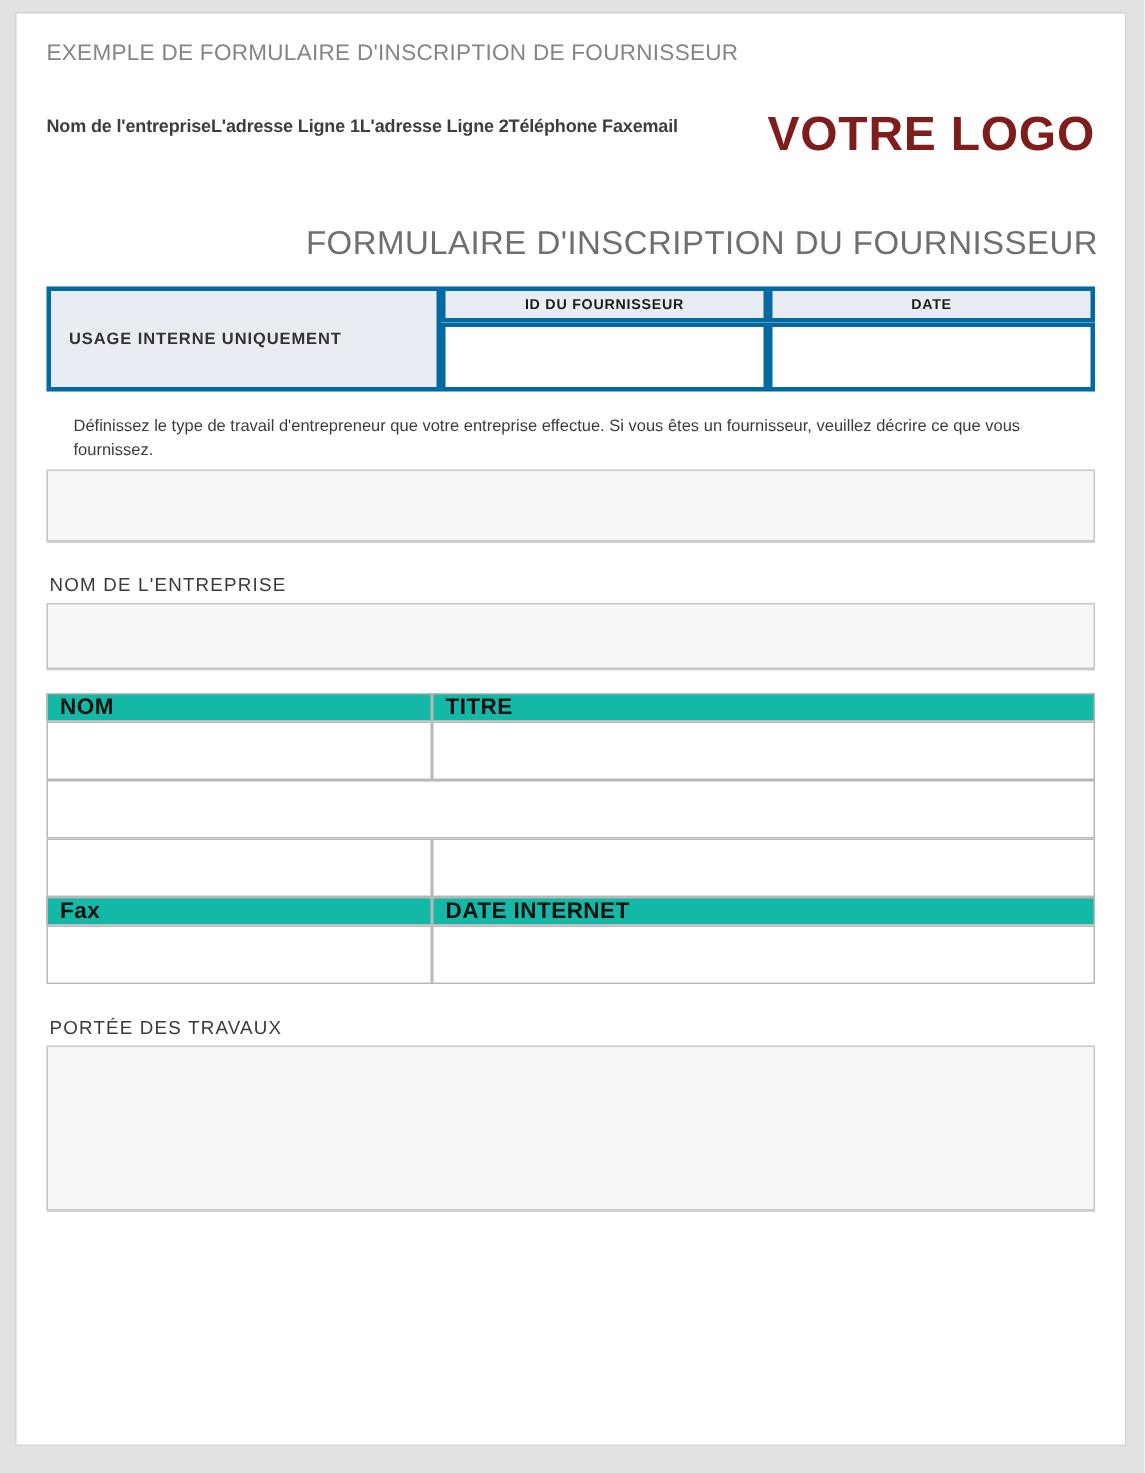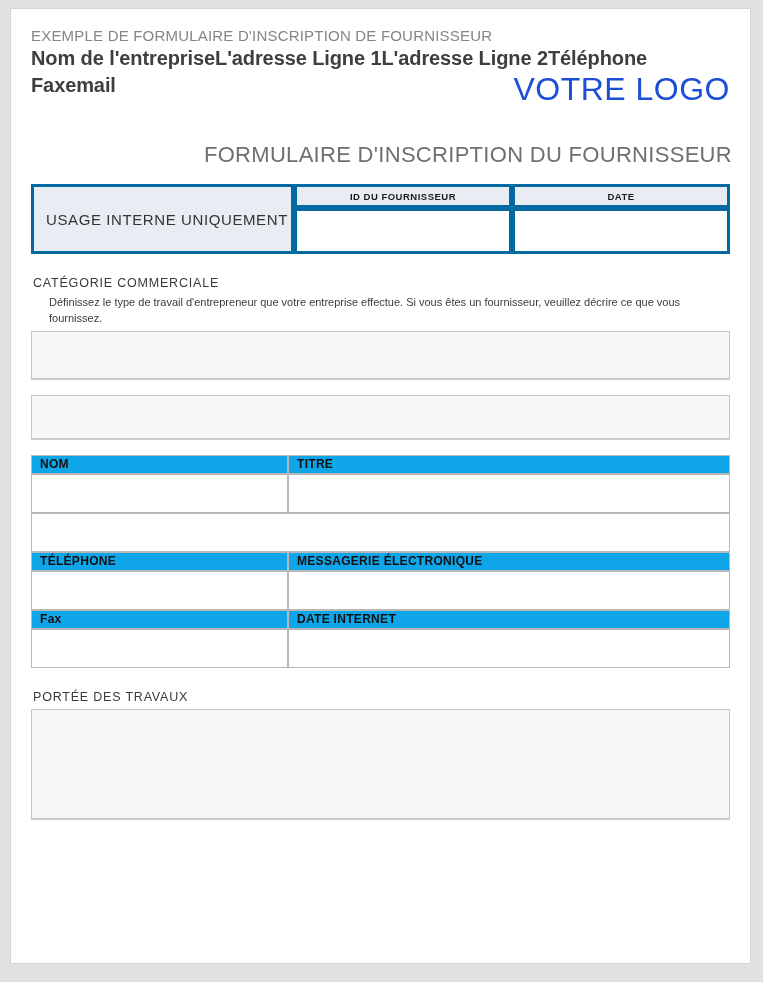--- a/index.html
+++ b/index.html
@@ -34,43 +34,43 @@
   .doc-title {
     font-size: 15px;
     font-weight: normal;
     color: #858585;
     letter-spacing: 0.2px;
     line-height: 1.15;
     margin: 0;
     white-space: nowrap;
   }
   .company-block {
-    margin-top: 1px;
-    font-size: 20px;
+    margin-top: 33px;
+    font-size: 12px;
     font-weight: bold;
     color: #3e3e3e;
     line-height: 1.32;
     max-width: 640px;
     letter-spacing: -0.1px;
   }
   .logo-watermark {
     position: absolute;
     right: 20px;
     top: 62px;
     font-size: 32px;
-    font-weight: normal;
-    color: #1d4ed8;
+    font-weight: bold;
+    color: #7f1d1d;
     letter-spacing: 0.5px;
     pointer-events: none;
     white-space: nowrap;
   }
 
   
   .form-title {
-    margin: 44px 18px 0 0;
+    margin: 56px 18px 0 0;
     text-align: right;
     font-size: 22px;
     color: #6f6f6f;
     font-weight: normal;
     letter-spacing: 0.3px;
     white-space: nowrap;
   }
 
   
   .content {
@@ -87,24 +87,25 @@
   }
   .internal-table td {
     border: 3px solid #0369a1;
     padding: 0;
     vertical-align: middle;
   }
   .iu-label {
     width: 245px;
     background: #e9edf3;
     height: 62px;
-    font-size: 15px;
+    font-size: 11px;
     color: #333;
     letter-spacing: 0.6px;
     padding-left: 12px !important;
+    font-weight: bold;
   }
   .ih-cell {
     background: #e9edf3;
     height: 18px;
     text-align: center;
     font-size: 9.5px;
     font-weight: bold;
     color: #1b1b1b;
     letter-spacing: 0.5px;
   }
@@ -146,23 +147,23 @@
     border-collapse: separate;
     border-spacing: 0;
     table-layout: fixed;
   }
   .contact-table td {
     border: 1px solid #b8b8b8;
     padding: 0;
     vertical-align: middle;
   }
   .ct-head {
-    background: #0ea5e9;
+    background: #14b8a6;
     height: 17px;
-    font-size: 12px;
+    font-size: 15px;
     font-weight: bold;
     color: #111;
     letter-spacing: 0.3px;
     padding-left: 8px !important;
   }
   .ct-val {
     background: #ffffff;
     height: 37px;
   }
   .col-left { width: 247px; }
@@ -192,26 +193,26 @@
       </tr>
       <tr>
         <td class="iv-cell"></td>
         <td class="iv-cell"></td>
       </tr>
     </tbody>
       </table>
   </div>
 
   <div class="content">
-    <div class="section-label">CATÉGORIE COMMERCIALE</div>
     <div class="section-desc">Définissez le type de travail d'entrepreneur que votre entreprise effectue. Si vous êtes un fournisseur, veuillez décrire ce que vous fournissez.</div>
     <div class="field-box box-cat"></div>
   </div>
 
   <div class="content">
+    <div class="section-label">NOM DE L'ENTREPRISE</div>
     <div class="field-box box-name"></div>
   </div>
 
   <div class="content">
 
     <table class="contact-table">
 
       <tbody>
           <tr>
         <td class="ct-head col-left">NOM</td>
@@ -220,24 +221,20 @@
       <tr>
         <td class="ct-val col-left"></td>
         <td class="ct-val"></td>
       </tr>
 
       <tr>
         <td class="ct-val" colspan="2"></td>
       </tr>
 
       <tr>
-        <td class="ct-head col-left">TÉLÉPHONE</td>
-        <td class="ct-head">MESSAGERIE ÉLECTRONIQUE</td>
-      </tr>
-      <tr>
         <td class="ct-val col-left"></td>
         <td class="ct-val"></td>
       </tr>
 
       <tr>
         <td class="ct-head col-left">Fax</td>
         <td class="ct-head">DATE INTERNET</td>
       </tr>
       <tr>
         <td class="ct-val col-left"></td>

